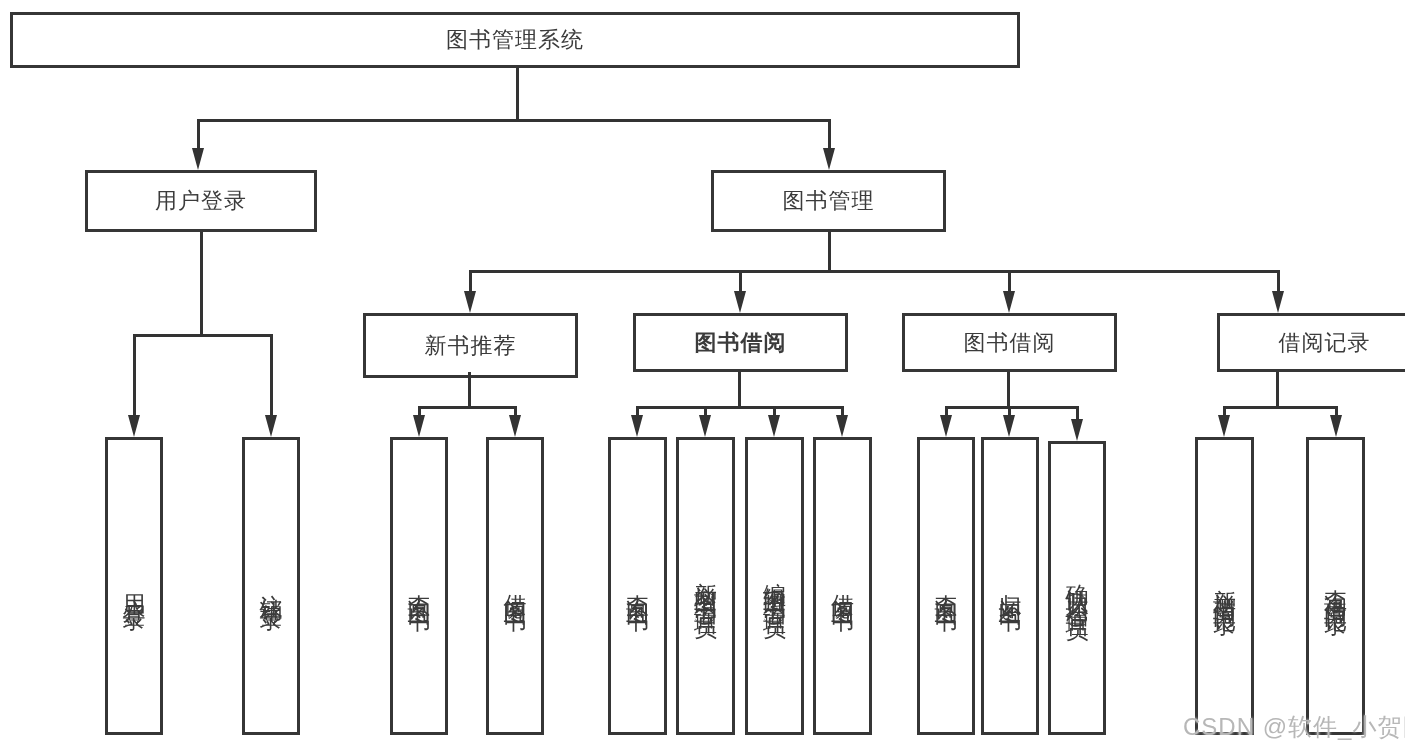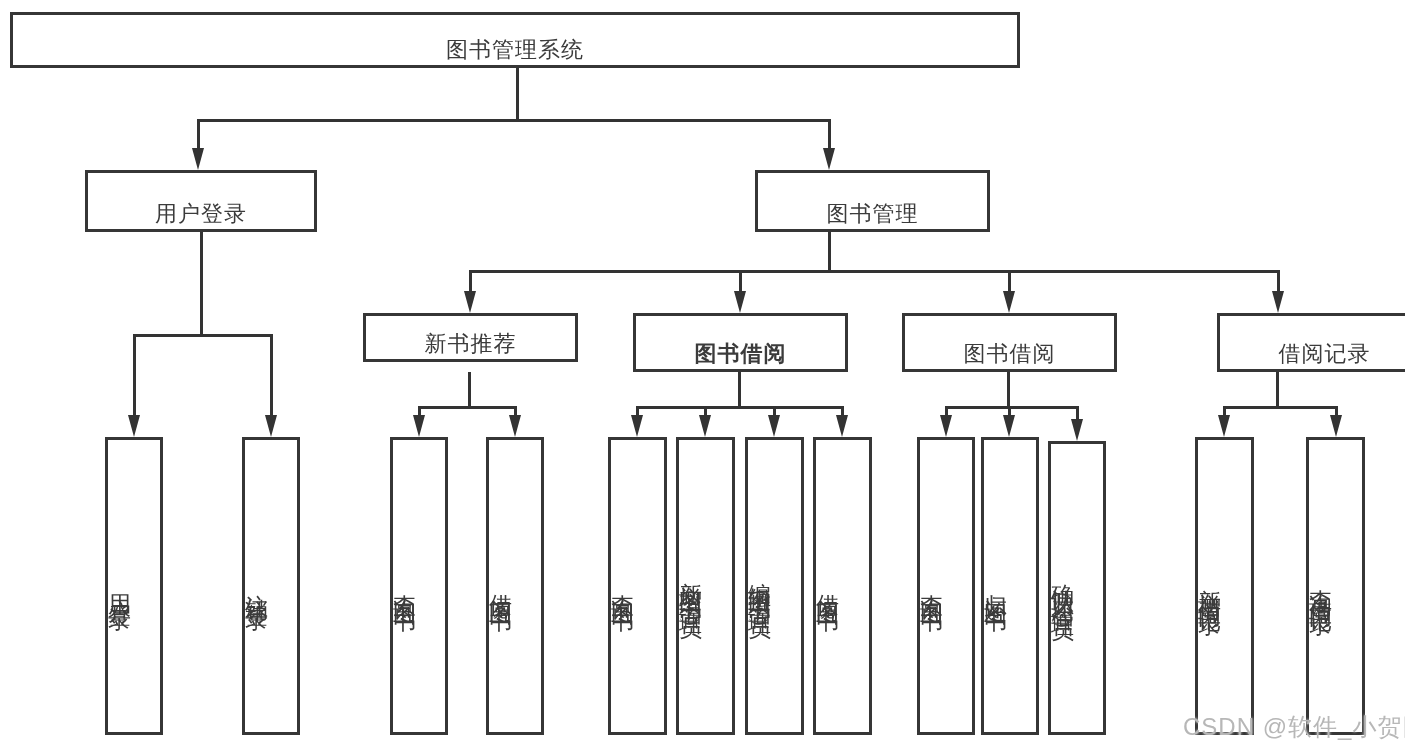--- a/index.html
+++ b/index.html
@@ -10,21 +10,21 @@
     overflow:hidden;
     font-family:"Liberation Sans","DejaVu Sans",sans-serif;
     color:#3b3b3b;
   }
   .node{
     position:absolute;
     box-sizing:border-box;
     border:3px solid #363636;
     background:#ffffff;
     display:flex;
-    align-items:flex-end;
+    align-items:center;
     justify-content:center;
     text-align:center;
   }
   .node-h{font-size:22px;letter-spacing:1px;}
   .node-v{
     writing-mode:vertical-rl;
     text-orientation:mixed;
     font-size:23px;
     line-height:1;
     letter-spacing:5px;
@@ -60,37 +60,37 @@
   </div>
 
   <div class="ln" style="left:516px;top:68px;width:3px;height:51px;"></div>
   <div class="ln" style="left:197px;top:119px;width:633px;height:3px;"></div>
   <div class="arrow" style="left:192px;top:119px;height:51px;"></div>
   <div class="arrow" style="left:823px;top:119px;height:51px;"></div>
 
   <div class="node node-h" style="left:85px;top:170px;width:232px;height:62px;">
     <span>用户登录</span>
   </div>
-  <div class="node node-h" style="left:711px;top:170px;width:235px;height:62px;margin-left:44px;">
+  <div class="node node-h" style="left:711px;top:170px;width:235px;height:62px;">
     <span>图书管理</span>
   </div>
 
   <div class="ln" style="left:200px;top:232px;width:3px;height:102px;"></div>
   <div class="ln" style="left:133px;top:334px;width:139px;height:3px;"></div>
   <div class="arrow" style="left:128px;top:334px;height:103px;"></div>
   <div class="arrow" style="left:265px;top:334px;height:103px;"></div>
 
   <div class="ln" style="left:828px;top:232px;width:3px;height:38px;"></div>
   <div class="ln" style="left:469px;top:270px;width:810px;height:3px;"></div>
   <div class="arrow" style="left:464px;top:270px;height:43px;"></div>
   <div class="arrow" style="left:734px;top:270px;height:43px;"></div>
   <div class="arrow" style="left:1003px;top:270px;height:43px;"></div>
   <div class="arrow" style="left:1272px;top:270px;height:43px;"></div>
 
-  <div class="node node-h" style="left:363px;top:313px;width:215px;height:49px;">
+  <div class="node node-h" style="left:363px;top:313px;width:215px;height:65px;">
     <span>新书推荐</span>
   </div>
   <div class="node node-h" style="left:633px;top:313px;width:215px;height:59px;font-weight:bold;">
     <span>图书借阅</span>
   </div>
   <div class="node node-h" style="left:902px;top:313px;width:215px;height:59px;">
     <span>图书借阅</span>
   </div>
   <div class="node node-h" style="left:1217px;top:313px;width:215px;height:59px;">
     <span>借阅记录</span>

